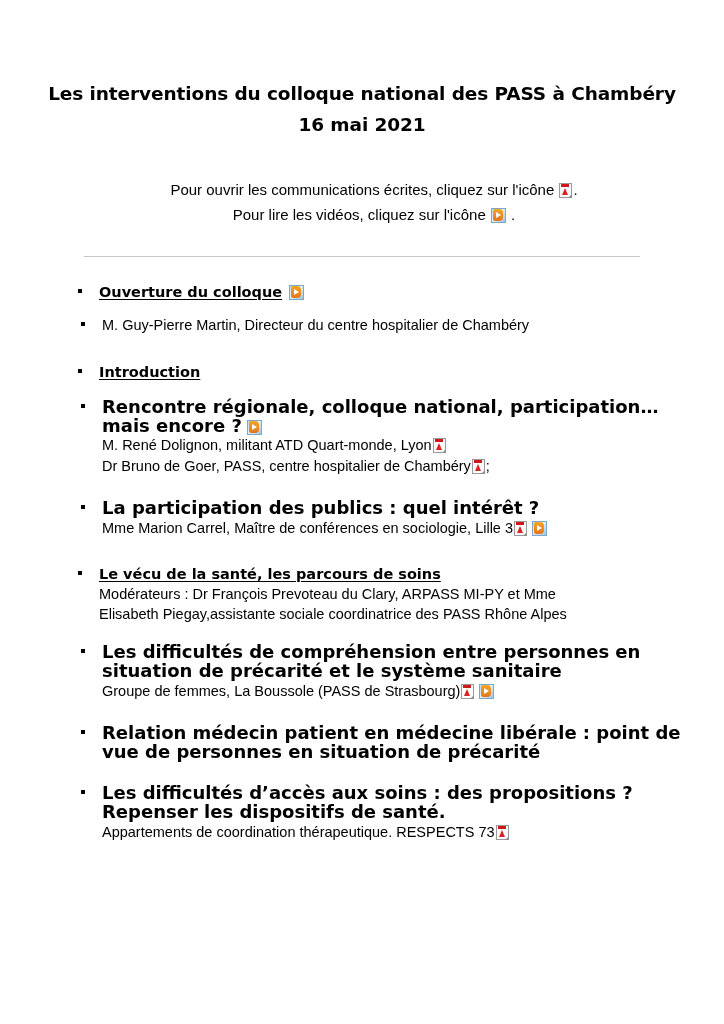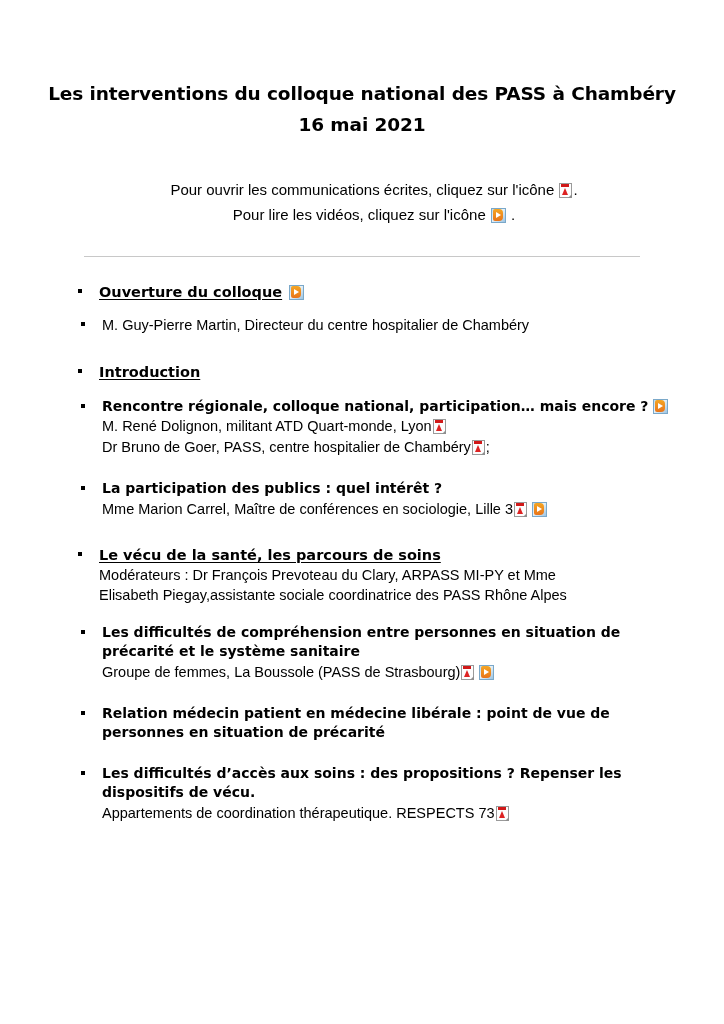--- a/index.html
+++ b/index.html
@@ -102,21 +102,21 @@
     position: absolute;
     left: 5px;
     top: 7px;
     width: 4px;
     height: 4px;
     background: #000;
   }
   .l2-head {
     font-family: "DejaVu Sans", sans-serif;
     font-weight: bold;
-    font-size: 14px;
+    font-size: 18px;
     line-height: 19px;
   }
   .plain {
     font-family: "Liberation Sans", sans-serif;
     font-weight: normal;
     font-size: 14.5px;
     line-height: 20px;
   }
   
   .detail-under-l1 {
@@ -289,21 +289,21 @@
       <div class="l2" style="margin-top:22px">
         <span class="sq"></span>
         <div class="l2-head">
           <span>Relation médecin patient en médecine libérale : point de vue de personnes en situation de précarité</span>
         </div>
       </div>
 
       <div class="l2" style="margin-top:22px">
         <span class="sq"></span>
         <div class="l2-head">
-          <span>Les difficultés d’accès aux soins : des propositions ? Repenser les dispositifs de vécu.</span>
+          <span>Les difficultés d’accès aux soins : des propositions ? Repenser les dispositifs de santé.</span>
         </div>
         <div class="plain tight">
           <span>Appartements de coordination thérapeutique. RESPECTS 73</span><span class="icon icon-pdf"><span class="sheet"></span><span class="topbar"></span><span class="glyph"></span><span class="fold"></span></span>
         </div>
       </div>
     </div>
 
   </div>
 </div>
 

